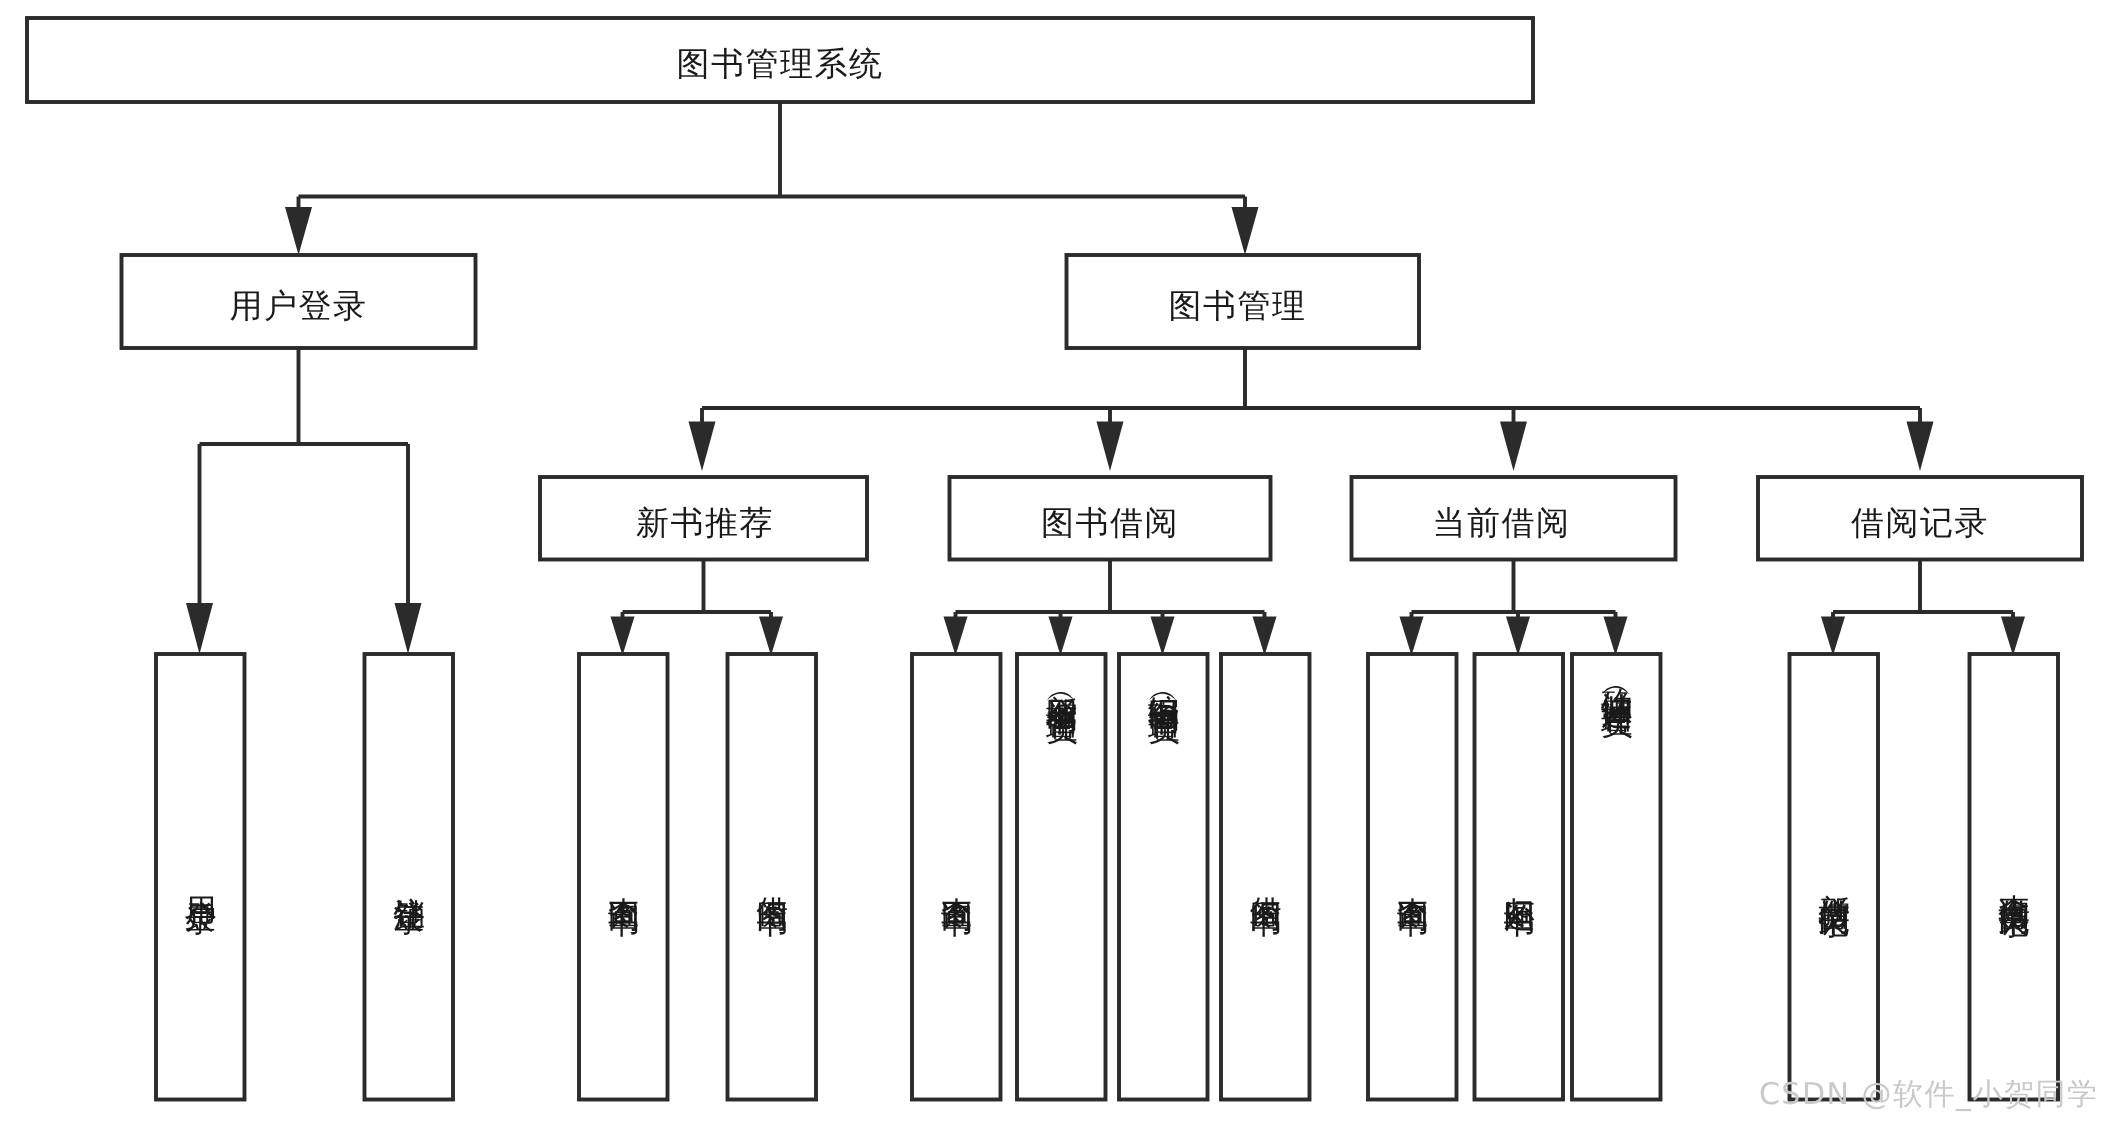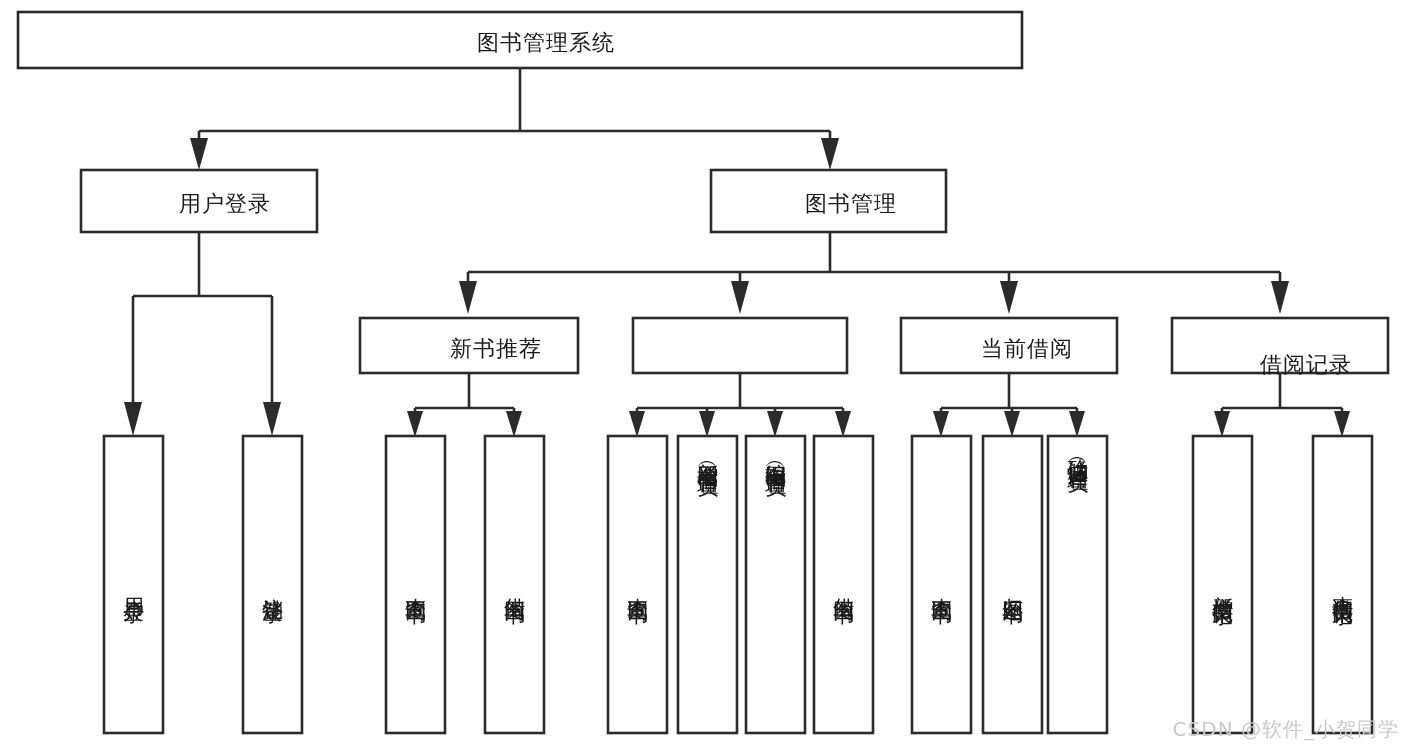--- a/index.html
+++ b/index.html
@@ -58,21 +58,20 @@
   }
   .htext {
     position: absolute;
     font-family: Liberation Mono, monospace;
     font-size: 22px;
     color: #1a1a1a;
     white-space: nowrap;
     text-align: center;
     pointer-events: none;
     letter-spacing: 1px;
-    margin-left: 26px;
   }
   .watermark {
     position: absolute;
     right: 6px;
     bottom: 4px;
     font-family: "DejaVu Sans", "Liberation Sans", sans-serif;
     font-size: 20px;
     color: #c9c9c9;
     letter-spacing: 1px;
     white-space: nowrap;
@@ -188,24 +187,25 @@
   </svg>
 
   <div class="htext" style="left:18px; top:28px; width:1004px;">图书管理系统</div>
 
   <div class="htext" style="left:81px; top:189px; width:236px;">用户登录</div>
 
   <div class="htext" style="left:711px; top:189px; width:228px;">图书管理</div>
 
   <div class="htext" style="left:360px; top:334px; width:220px;">新书推荐</div>
 
+  <div class="htext" style="left:633px; top:334px; width:214px;">图书借阅</div>
 
   <div class="htext" style="left:901px; top:334px; width:200px;">当前借阅</div>
 
-  <div class="htext" style="left:1172px; top:350px; width:216px;">借阅记录</div>
+  <div class="htext" style="left:1172px; top:334px; width:216px;">借阅记录</div>
 
   <div class="vtext" style="left:104px; top:436px; width:59px; height:297px;
               display:flex; align-items:center; justify-content:center;">用户登录</div>
 
   <div class="vtext" style="left:243px; top:436px; width:59px; height:297px;
               display:flex; align-items:center; justify-content:center;">注销登录</div>
 
   <div class="vtext" style="left:386px; top:436px; width:59px; height:297px;
               display:flex; align-items:center; justify-content:center;">查询图书</div>
 

